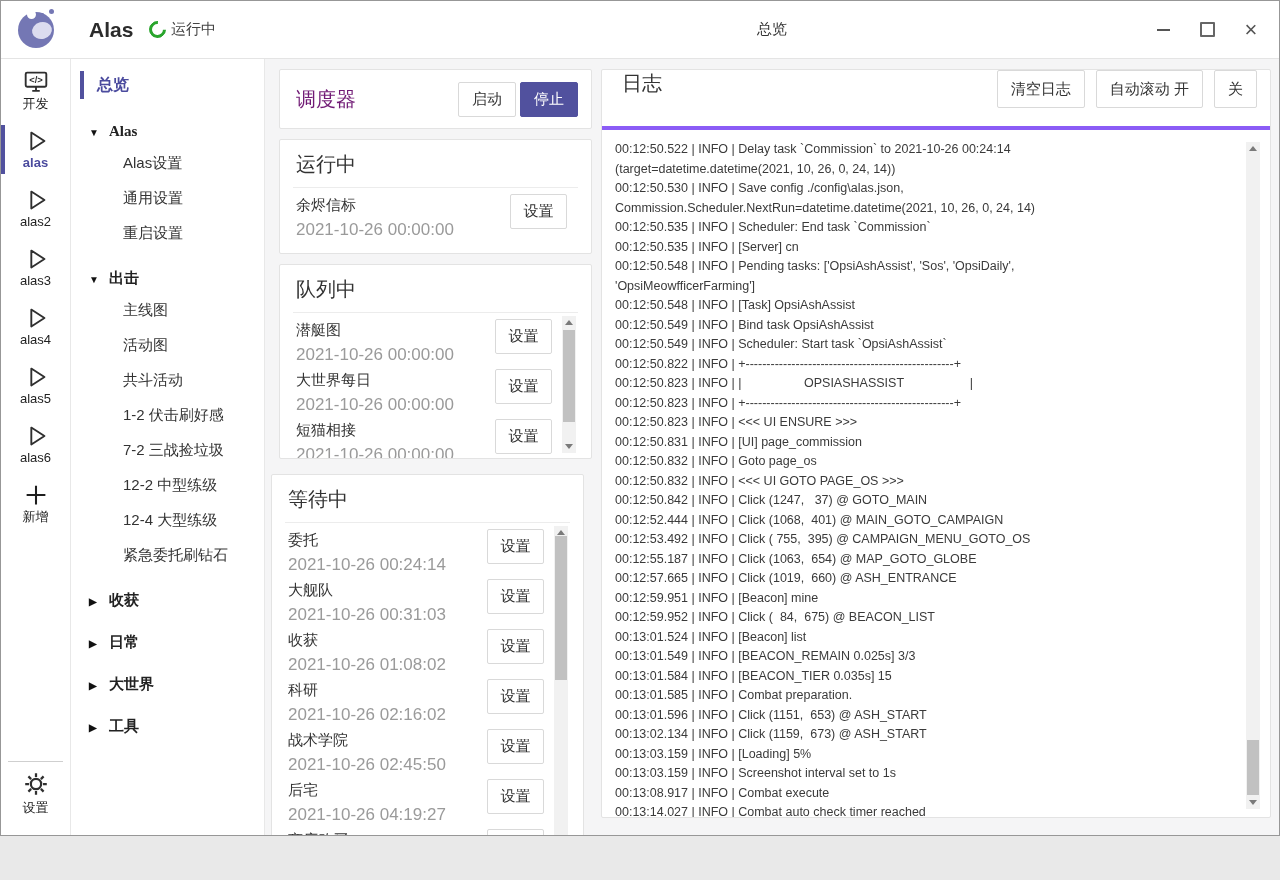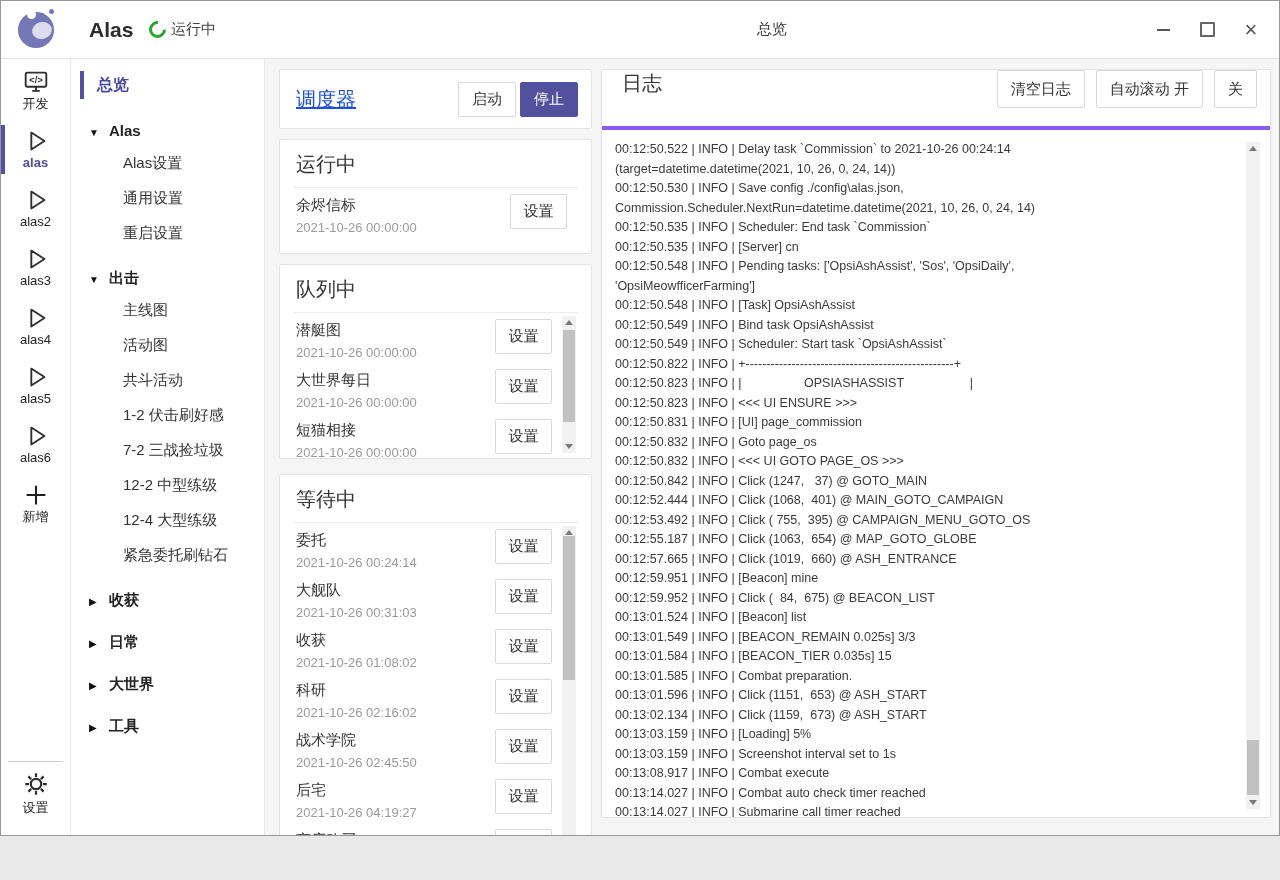--- a/index.html
+++ b/index.html
@@ -38,38 +38,38 @@
   .rail-item:not(.t-plus) .icon-plus{display:none;}
   .rail-bottom{position:absolute;left:7px;right:7px;bottom:0;height:74px;border-top:1px solid #cfcfcf;display:flex;flex-direction:column;align-items:center;padding-top:7px;box-sizing:border-box;}
   .rail-bottom .rlabel{font-size:13px;color:#222;}
 
   
   .menu{position:absolute;top:57px;left:70px;width:194px;bottom:0;background:#fff;border-right:1px solid #e8e8e8;box-sizing:border-box;padding-top:9px;overflow:hidden;}
   .m-item{position:relative;font-size:15px;color:#333;}
   .m-arrow{display:inline-block;width:20px;font-size:10px;color:#111;}
   .t-overview{height:36px;line-height:36px;padding-left:26px;font-size:16px;font-weight:bold;color:#4b4b9e;margin-bottom:6px;}
   .t-overview::before{content:'';position:absolute;left:9px;top:4px;height:28px;width:4px;background:#51519e;}
-  .t-group{padding-left:18px;height:28px;line-height:28px;font-weight:bold;color:#222;margin-top:14px;}
+  .t-group{padding-left:18px;height:28px;line-height:28px;font-weight:bold;color:#222;margin-top:14px;font-family:Liberation Serif, serif;}
   .t-sub{padding-left:52px;height:35px;line-height:35px;}
 
   
   .main{position:absolute;top:57px;left:264px;right:0;bottom:0;background:#f5f5f6;}
   .card{position:absolute;background:#fff;border:1px solid #e3e3e3;border-radius:2px;box-sizing:border-box;}
   #card-scheduler{left:14px;top:11px;width:313px;height:60px;display:flex;align-items:center;padding:0 13px 0 16px;}
-  #card-scheduler .sched-title{flex:1;font-size:20px;color:#1d4ed8;text-decoration:underline;}
+  #card-scheduler .sched-title{flex:1;font-size:20px;color:#701a75;}
   .btn{height:35px;min-width:58px;box-sizing:border-box;border:1px solid #d9d9d9;background:#fff;font-size:15px;color:#333;border-radius:2px;display:flex;align-items:center;justify-content:center;cursor:default;}
   .btn.primary{background:#51519e;border-color:#51519e;color:#fff;text-align:center;}
   #btn-start{margin-right:4px;}
   #card-running{left:14px;top:81px;width:313px;height:115px;}
   #card-pending{left:14px;top:206px;width:313px;height:195px;overflow:hidden;}
-  #card-waiting{left:14px;top:416px;width:313px;height:389px;overflow:hidden;}
+  #card-waiting{left:6px;top:416px;width:313px;height:389px;overflow:hidden;}
   .sec-h{font-size:20px;color:#333;margin:0 13px;padding:11px 3px 9px 3px;border-bottom:1px solid #ececec;}
   .task-row{position:relative;height:50px;padding:8px 0 0 16px;box-sizing:border-box;}
   .row-name{font-size:15px;color:#333;}
-  .row-time{font-size:13px;color:#9a9a9a;margin-top:5px;}
+  .row-time{font-size:17px;color:#9a9a9a;margin-top:5px;}
   .btn-set{position:absolute;top:6px;right:39px;width:57px;height:35px;box-sizing:border-box;border:1px solid #d9d9d9;background:#fff;border-radius:2px;font-size:15px;color:#333;display:flex;align-items:center;justify-content:center;cursor:default;}
   .no-scroll .btn-set{right:24px;}
 
   
   .vsb{position:absolute;width:14px;background:#f1f1f1;}
   .vsb .sb-up,.vsb .sb-down{position:absolute;left:0;right:0;height:13px;background:#f1f1f1;display:flex;align-items:center;justify-content:center;}
   .vsb .sb-up{top:0;} .vsb .sb-down{bottom:0;}
   .vsb .sb-up::after{content:'';border-left:4px solid transparent;border-right:4px solid transparent;border-bottom:5px solid #7a7a7a;}
   .vsb .sb-down::after{content:'';border-left:4px solid transparent;border-right:4px solid transparent;border-top:5px solid #7a7a7a;}
   .vsb .sb-thumb{position:absolute;left:1px;right:1px;background:#c1c1c1;}
@@ -410,20 +410,21 @@
           <div class="log-line">00:12:50.548 | INFO | [Task] OpsiAshAssist</div>
 
           <div class="log-line">00:12:50.549 | INFO | Bind task OpsiAshAssist</div>
 
           <div class="log-line">00:12:50.549 | INFO | Scheduler: Start task `OpsiAshAssist`</div>
 
           <div class="log-line">00:12:50.822 | INFO | +--------------------------------------------------+</div>
 
           <div class="log-line">00:12:50.823 | INFO | |                  OPSIASHASSIST                   |</div>
 
+          <div class="log-line">00:12:50.823 | INFO | +--------------------------------------------------+</div>
 
           <div class="log-line">00:12:50.823 | INFO | &lt;&lt;&lt; UI ENSURE &gt;&gt;&gt;</div>
 
           <div class="log-line">00:12:50.831 | INFO | [UI] page_commission</div>
 
           <div class="log-line">00:12:50.832 | INFO | Goto page_os</div>
 
           <div class="log-line">00:12:50.832 | INFO | &lt;&lt;&lt; UI GOTO PAGE_OS &gt;&gt;&gt;</div>
 
           <div class="log-line">00:12:50.842 | INFO | Click (1247,   37) @ GOTO_MAIN</div>

